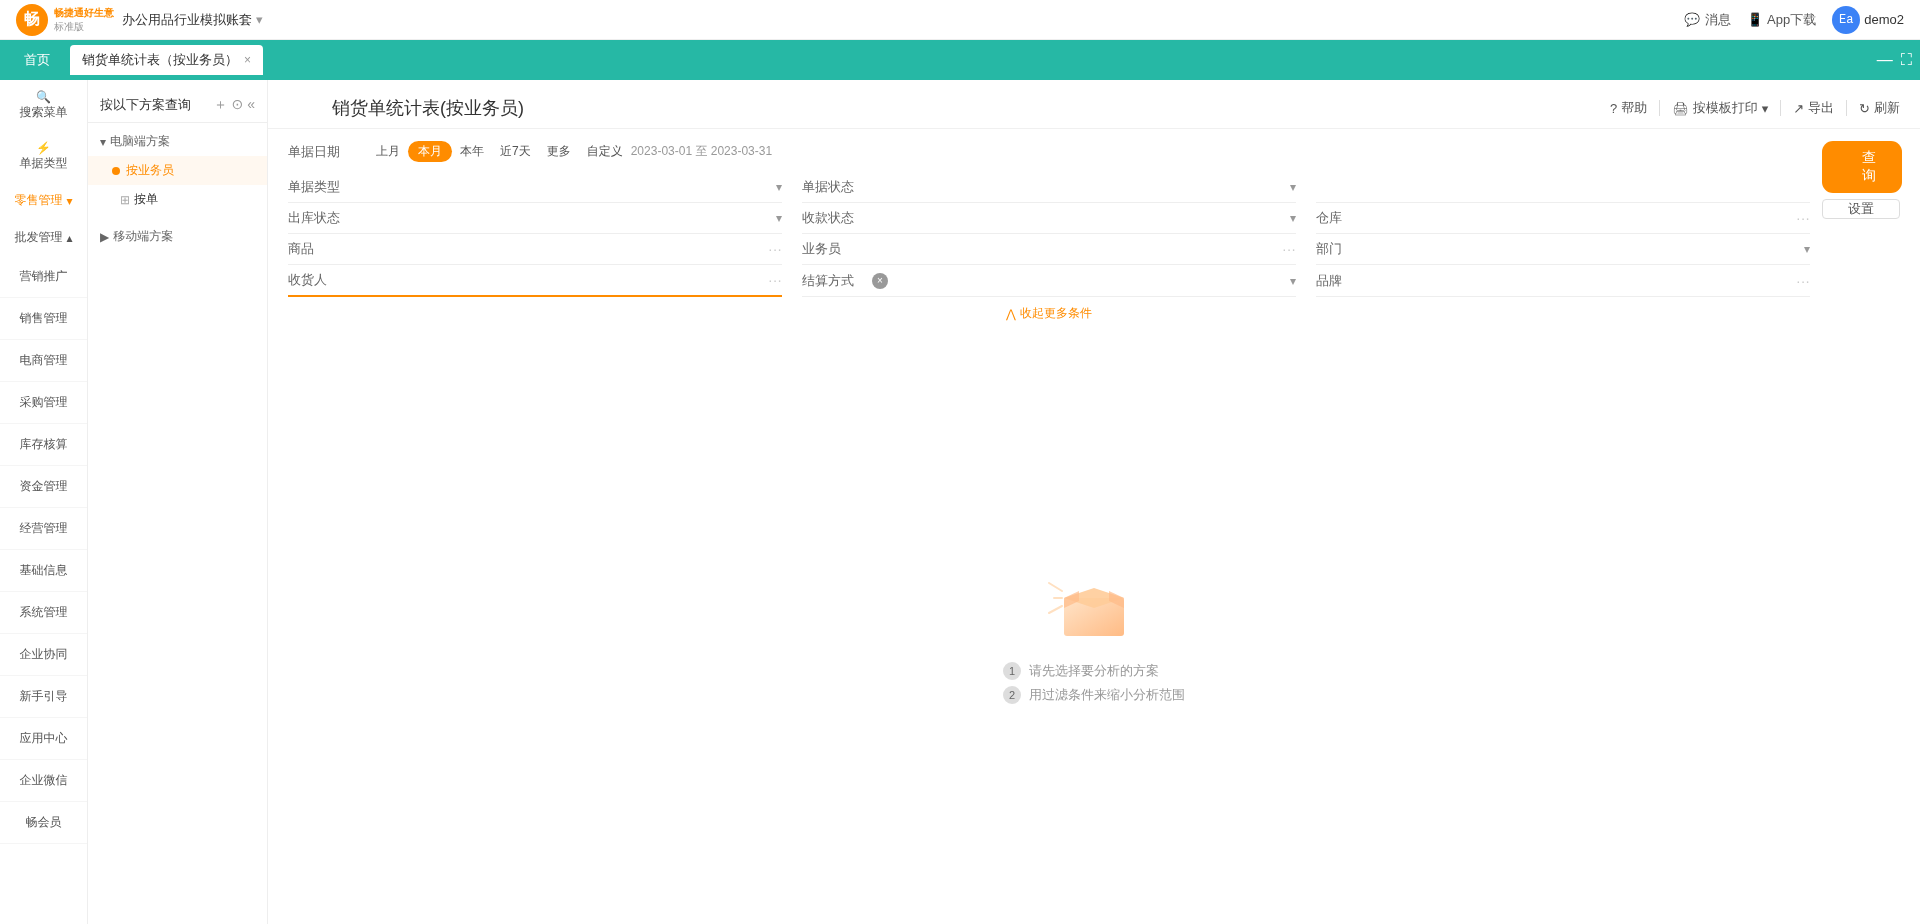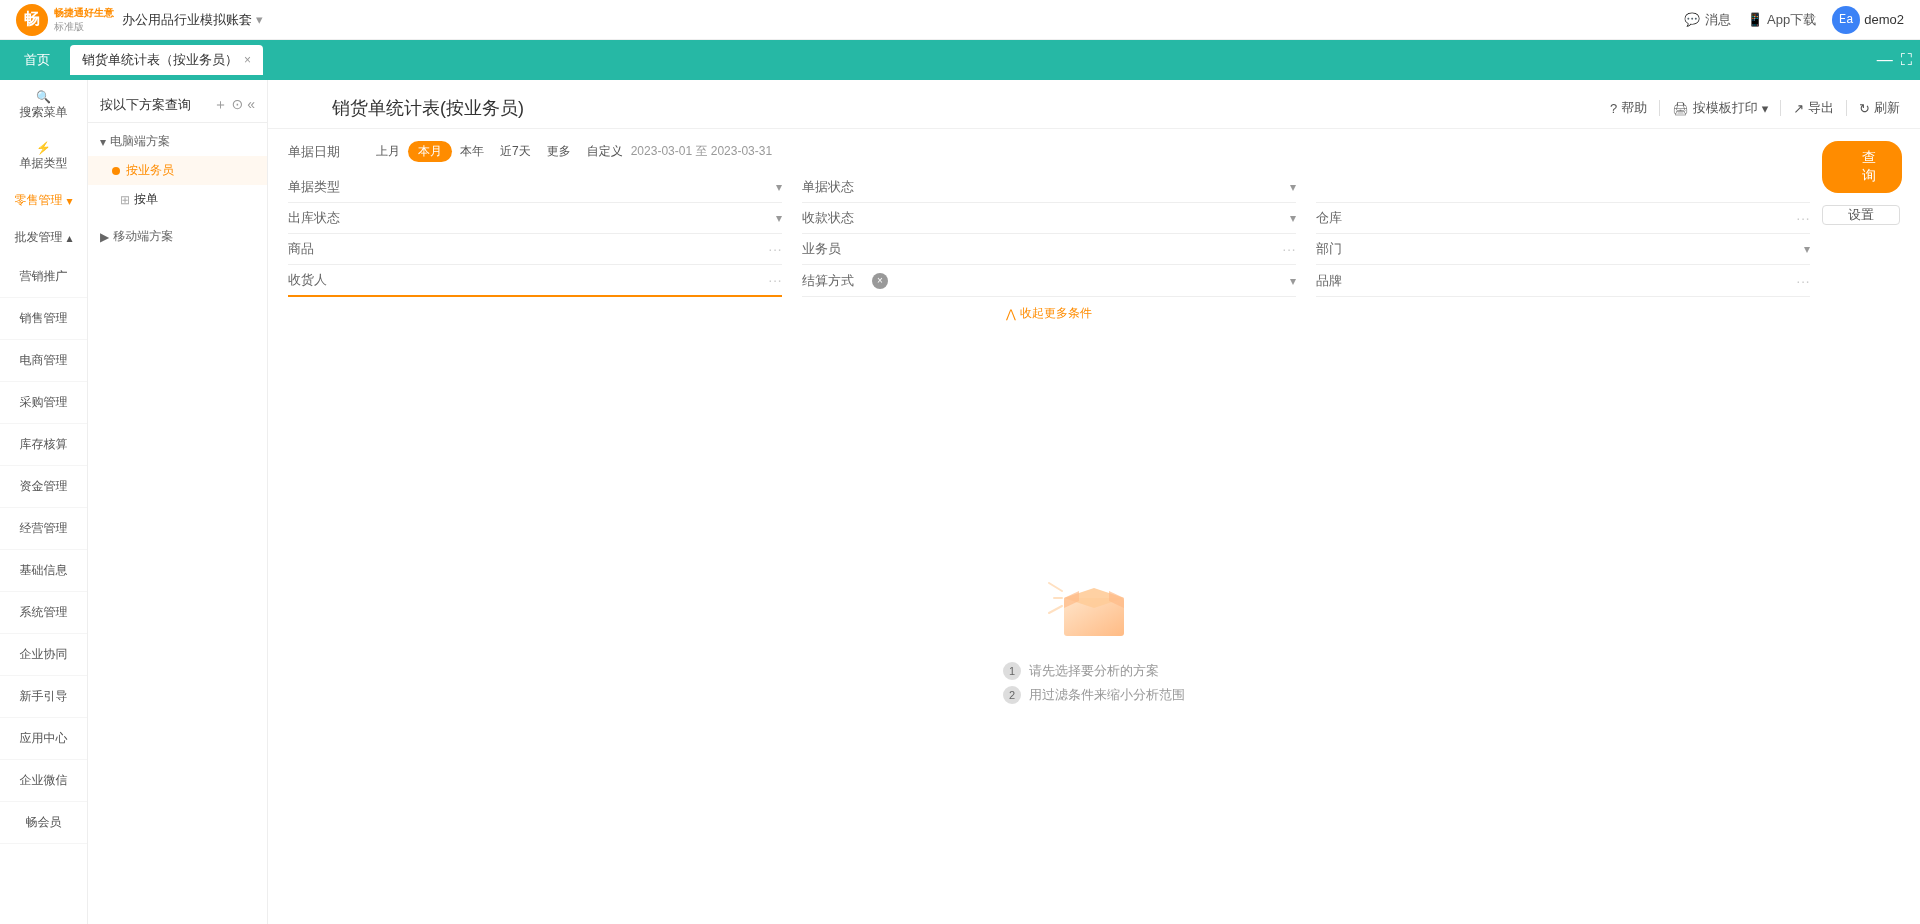--- a/index.html
+++ b/index.html
@@ -247,26 +247,26 @@
       cursor: pointer;
       gap: 4px;
     }
 
     
     .query-btn {
       background: #ff8c00;
       color: white;
       border: none;
       padding: 8px 40px;
-      border-radius: 16px;
+      border-radius: 11px;
       font-size: 14px;
       cursor: pointer;
       display: block;
       width: 100%;
-      margin-bottom: 12px;
+      margin-bottom: 6px;
     }
     .settings-btn {
       background: white;
       color: #555;
       border: 1px solid #ddd;
       padding: 0 24px;
       border-radius: 4px;
       font-size: 13px;
       cursor: pointer;
       display: block;

